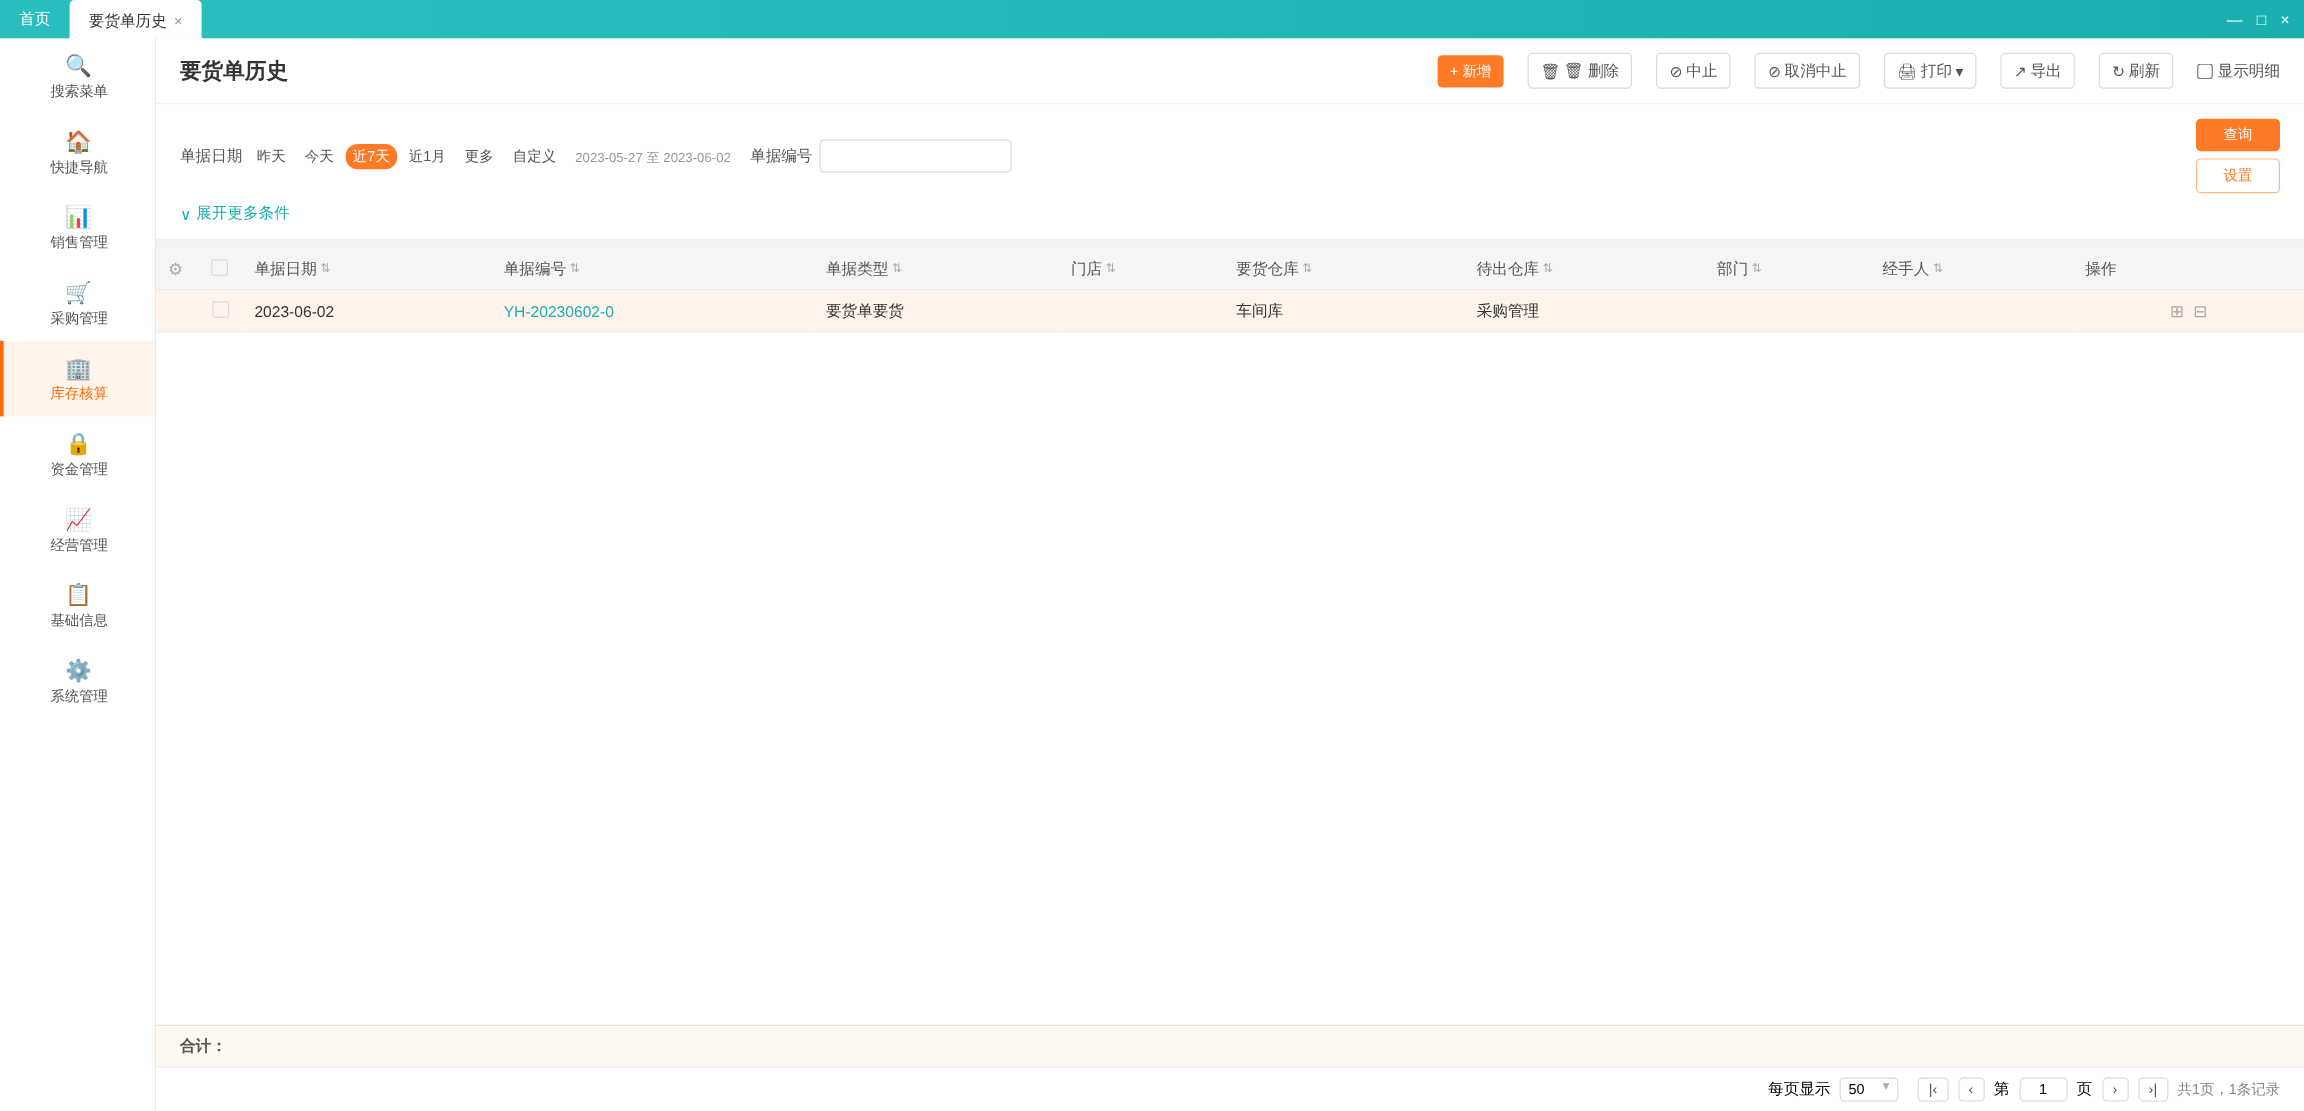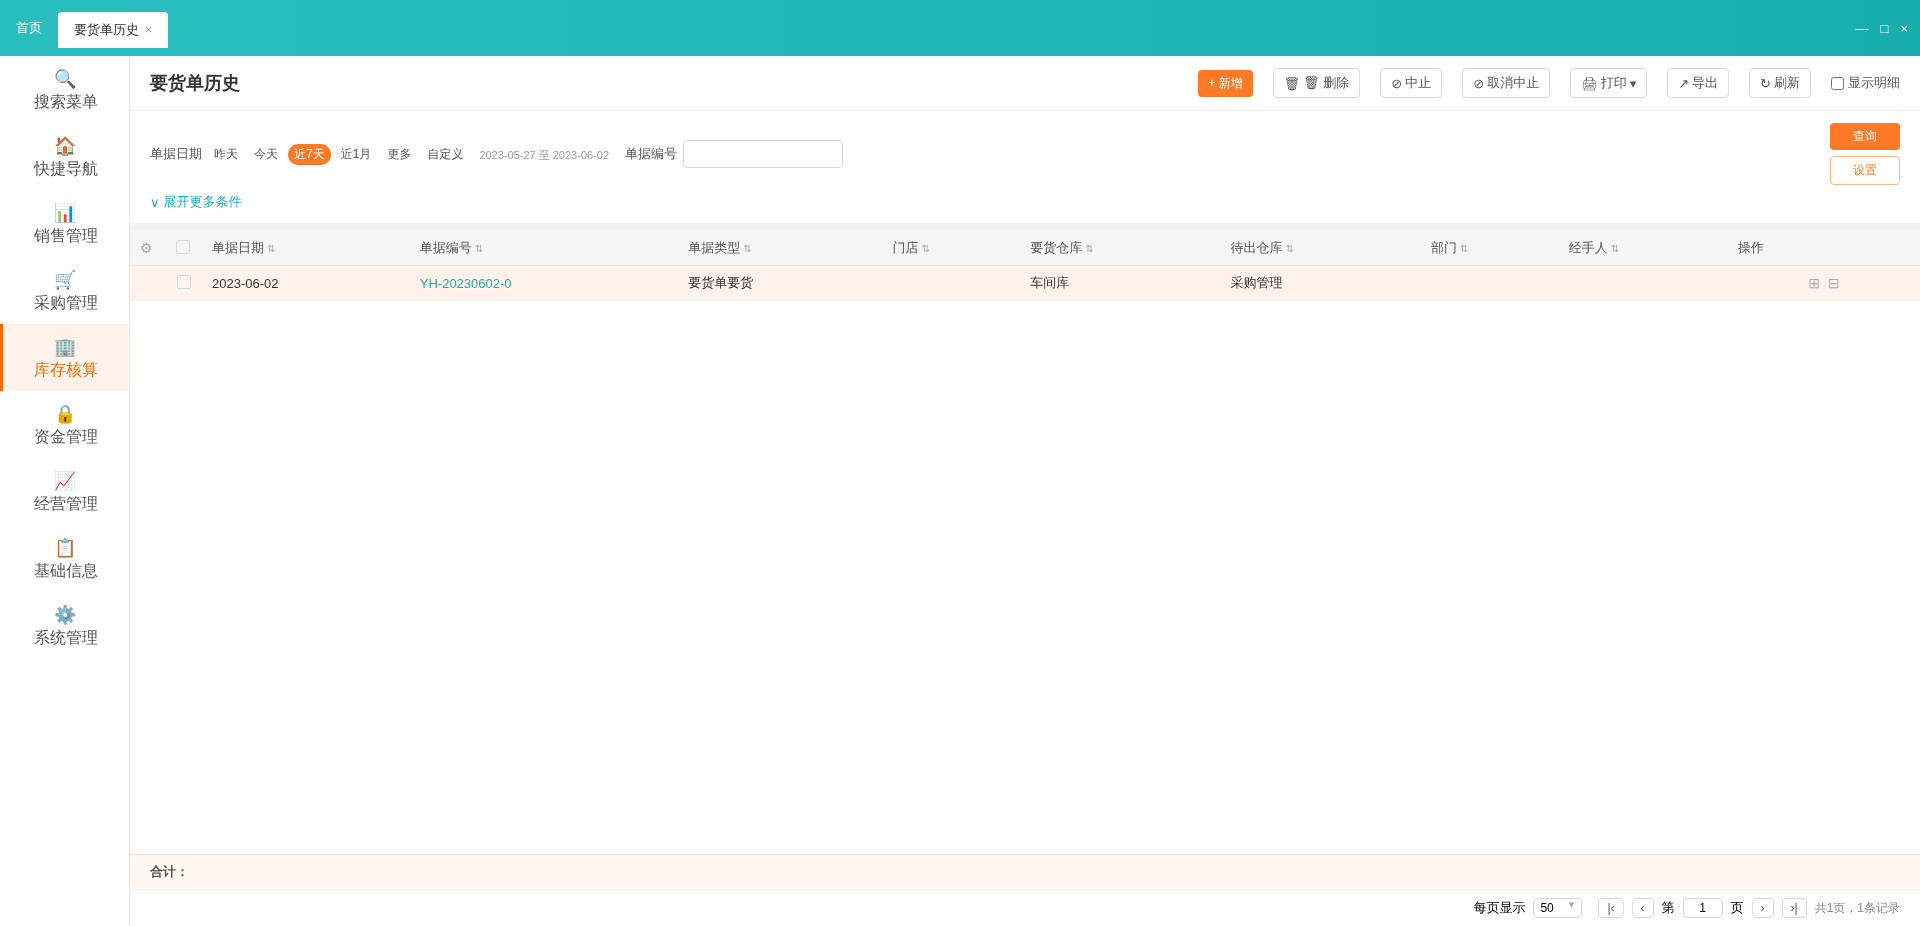--- a/index.html
+++ b/index.html
@@ -1,20 +1,20 @@
 <!DOCTYPE html>
 <html><head>
   <meta charset="utf-8">
   <style>
     * { box-sizing: border-box; margin: 0; padding: 0; font-family: 'Microsoft YaHei', Arial, sans-serif; font-size: 13px; }
     body { display: flex; flex-direction: column; height: 926px; overflow: hidden; background: #f0f2f5; }
 
     
     .top-bar {
-      height: 56px;
+      height: 32px;
       background: linear-gradient(90deg, #2abfbf 0%, #1aafaf 100%);
       display: flex;
       align-items: center;
       padding: 0 0 0 0;
       flex-shrink: 0;
     }
     .top-bar-tab {
       height: 40px;
       display: flex;
       align-items: center;
@@ -79,21 +79,21 @@
     }
     .sidebar-item.active {
       background: #fff3ec;
       color: #ff6a00;
       border-left: 3px solid #ff6a00;
     }
     .sidebar-icon {
       font-size: 18px;
       line-height: 1;
     }
-    .sidebar-label { font-size: 16px; text-align: right; }
+    .sidebar-label { font-size: 12px; text-align: right; }
 
     
     .content {
       flex: 1;
       display: flex;
       flex-direction: column;
       overflow: hidden;
       background: #f0f2f5;
     }
 

